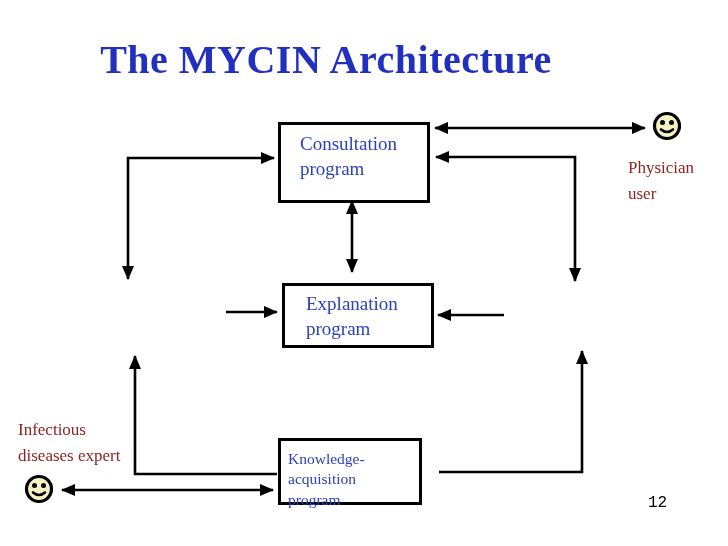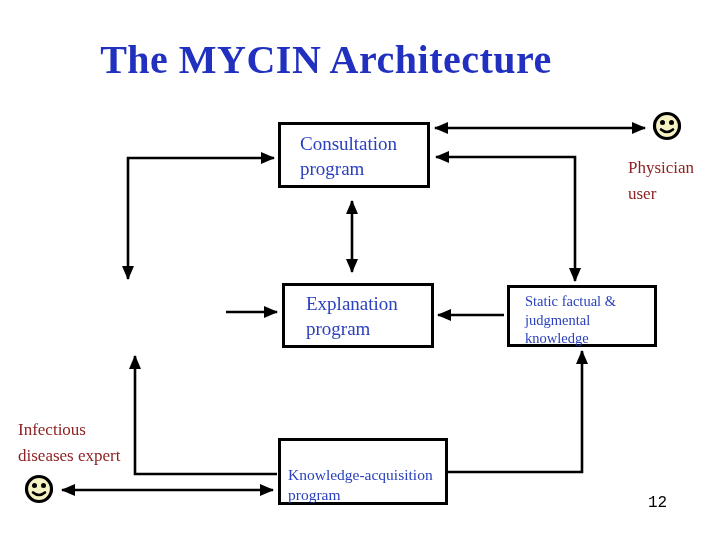--- a/index.html
+++ b/index.html
@@ -19,25 +19,25 @@
   .title{
     position:absolute;left:0;top:36px;width:652px;text-align:center;
     font-size:40px;font-weight:bold;color:var(--title-blue);
     letter-spacing:0.5px;
   }
   .box{
     position:absolute;border:3px solid var(--line-black);background:var(--bg);
     box-sizing:border-box;color:var(--box-text-blue);
     white-space:pre-line;line-height:1.32;
   }
-  #box-consultation{left:278px;top:122px;width:152px;height:66px;font-size:19px;padding:6px 0 0 19px;}
+  #box-consultation{left:278px;top:122px;width:152px;height:81px;font-size:19px;padding:6px 0 0 19px;}
   #box-dynamic{left:70px;top:283px;width:153px;height:65px;font-size:19px;padding:5px 0 0 19px;}
   #box-explanation{left:282px;top:283px;width:152px;height:65px;font-size:19px;padding:5px 8px 0 21px;}
   #box-static{left:507px;top:285px;width:150px;height:62px;font-size:14.5px;padding:4px 0 0 15px;line-height:1.28;}
-  #box-knowledge{left:278px;top:438px;width:170px;height:67px;font-size:15.5px;padding:24px 0 0 7px;}
+  #box-knowledge{left:278px;top:438px;width:144px;height:67px;font-size:15.5px;padding:8px 0 0 7px;}
   .side-label{
     position:absolute;color:var(--label-red);font-size:17px;
     white-space:pre-line;line-height:1.5;
   }
   #label-physician{left:628px;top:155px;}
   #label-expert{left:18px;top:417px;}
   .page-number{
     position:absolute;left:648px;top:494px;font-size:16px;color:#000;font-family:Liberation Mono, monospace;
   }
   .arrows{position:absolute;left:0;top:0;pointer-events:none;}
@@ -67,23 +67,20 @@
     <path d="M 504 315 H 438" marker-end="url(#ah)"></path>
     <path d="M 277 474 H 135 V 356" marker-end="url(#ah)"></path>
     <path d="M 62 490 H 273" marker-start="url(#ah)" marker-end="url(#ah)"></path>
     <path d="M 439 472 H 582 V 351" marker-end="url(#ah)"></path>
   </svg>
 
   <div class="box" id="box-consultation">Consultation
 program</div>
   <div class="box" id="box-explanation">Explanation
 program</div>
-  <div class="box" id="box-static">Static factual &amp;
-judgmental
-knowledge</div>
   <div class="box" id="box-knowledge">Knowledge-acquisition
 program</div>
 
   <svg class="smiley" id="smiley-physician" viewBox="0 0 32 32">
     <circle cx="16" cy="16" r="12.5" style="fill:var(--smiley-fill);stroke:#000;stroke-width:3.2"></circle>
     <circle cx="11.5" cy="12.5" r="2.5" style="fill:#000"></circle>
     <circle cx="20.5" cy="12.5" r="2.5" style="fill:#000"></circle>
     <path d="M 10 19.5 Q 16 24.5 22 19.5" style="fill:none;stroke:#000;stroke-width:2.6;stroke-linecap:round"></path>
   </svg>
   <svg class="smiley" id="smiley-expert" viewBox="0 0 32 32">

